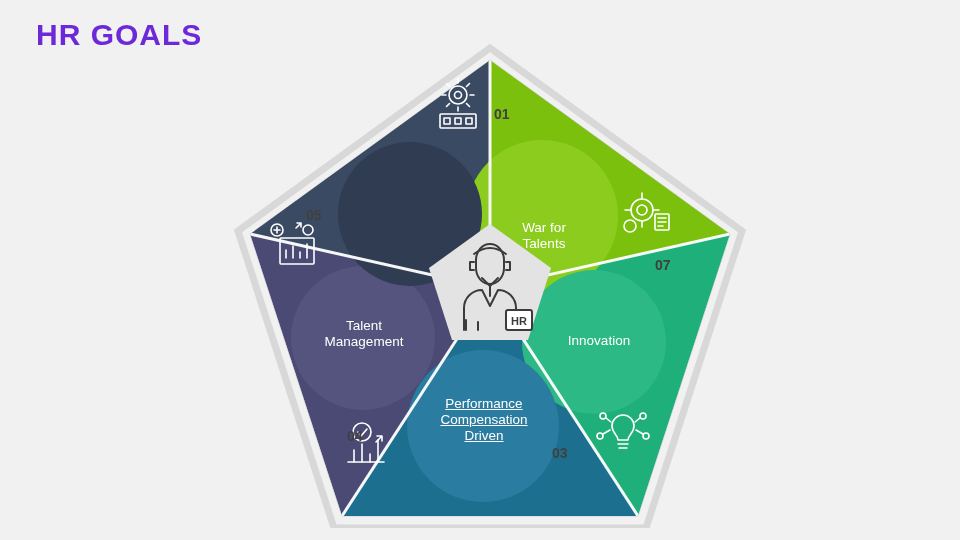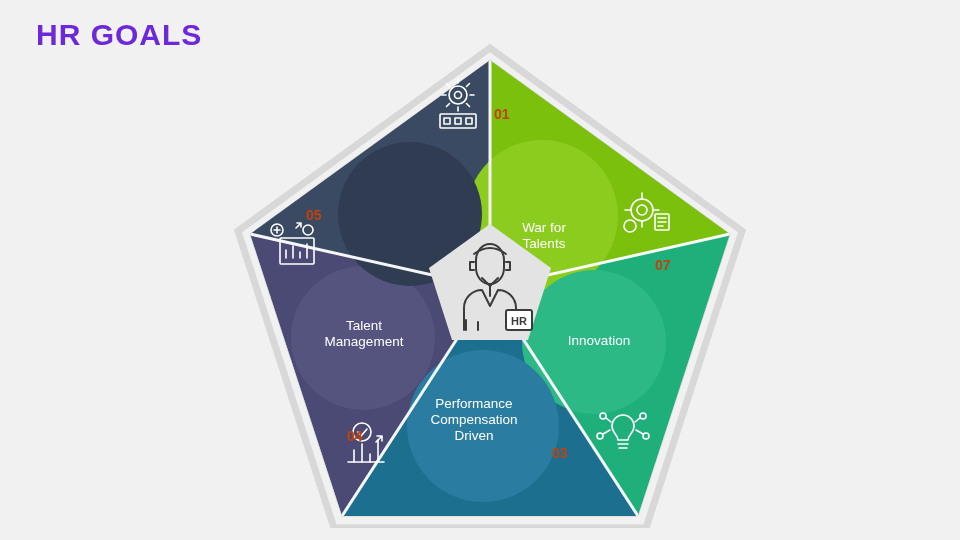--- a/index.html
+++ b/index.html
@@ -41,21 +41,21 @@
   .seg-label {
     position: absolute;
     color: #ffffff;
     text-align: center;
     font-size: 13.5px;
     line-height: 16px;
     pointer-events: none;
   }
   .seg-num {
     position: absolute;
-    color: #c2410c;
+    color: #404040;
     font-weight: bold;
     font-size: 14px;
   }
 </style>
 </head>
 <body>
 
 <div id="slide">
 
   <div id="title">HR GOALS</div>
@@ -168,21 +168,21 @@
       <div>War for</div>
       <div>Talents</div>
     </div>
     <div class="seg-num" style="left:264px; top:68px;">01</div>
 
     <div class="seg-label" style="left:324px; top:295px; width:90px;">
       <div>Innovation</div>
     </div>
     <div class="seg-num" style="left:425px; top:219px;">07</div>
 
-    <div class="seg-label" style="left:178px; top:358px; width:132px;">
+    <div class="seg-label" style="left:188px; top:358px; width:132px;text-decoration:underline;">
       <div>Performance</div>
       <div>Compensation</div>
       <div>Driven</div>
     </div>
     <div class="seg-num" style="left:322px; top:407px;">03</div>
 
     <div class="seg-label" style="left:78px; top:280px; width:112px;">
       <div>Talent</div>
       <div>Management</div>
     </div>

